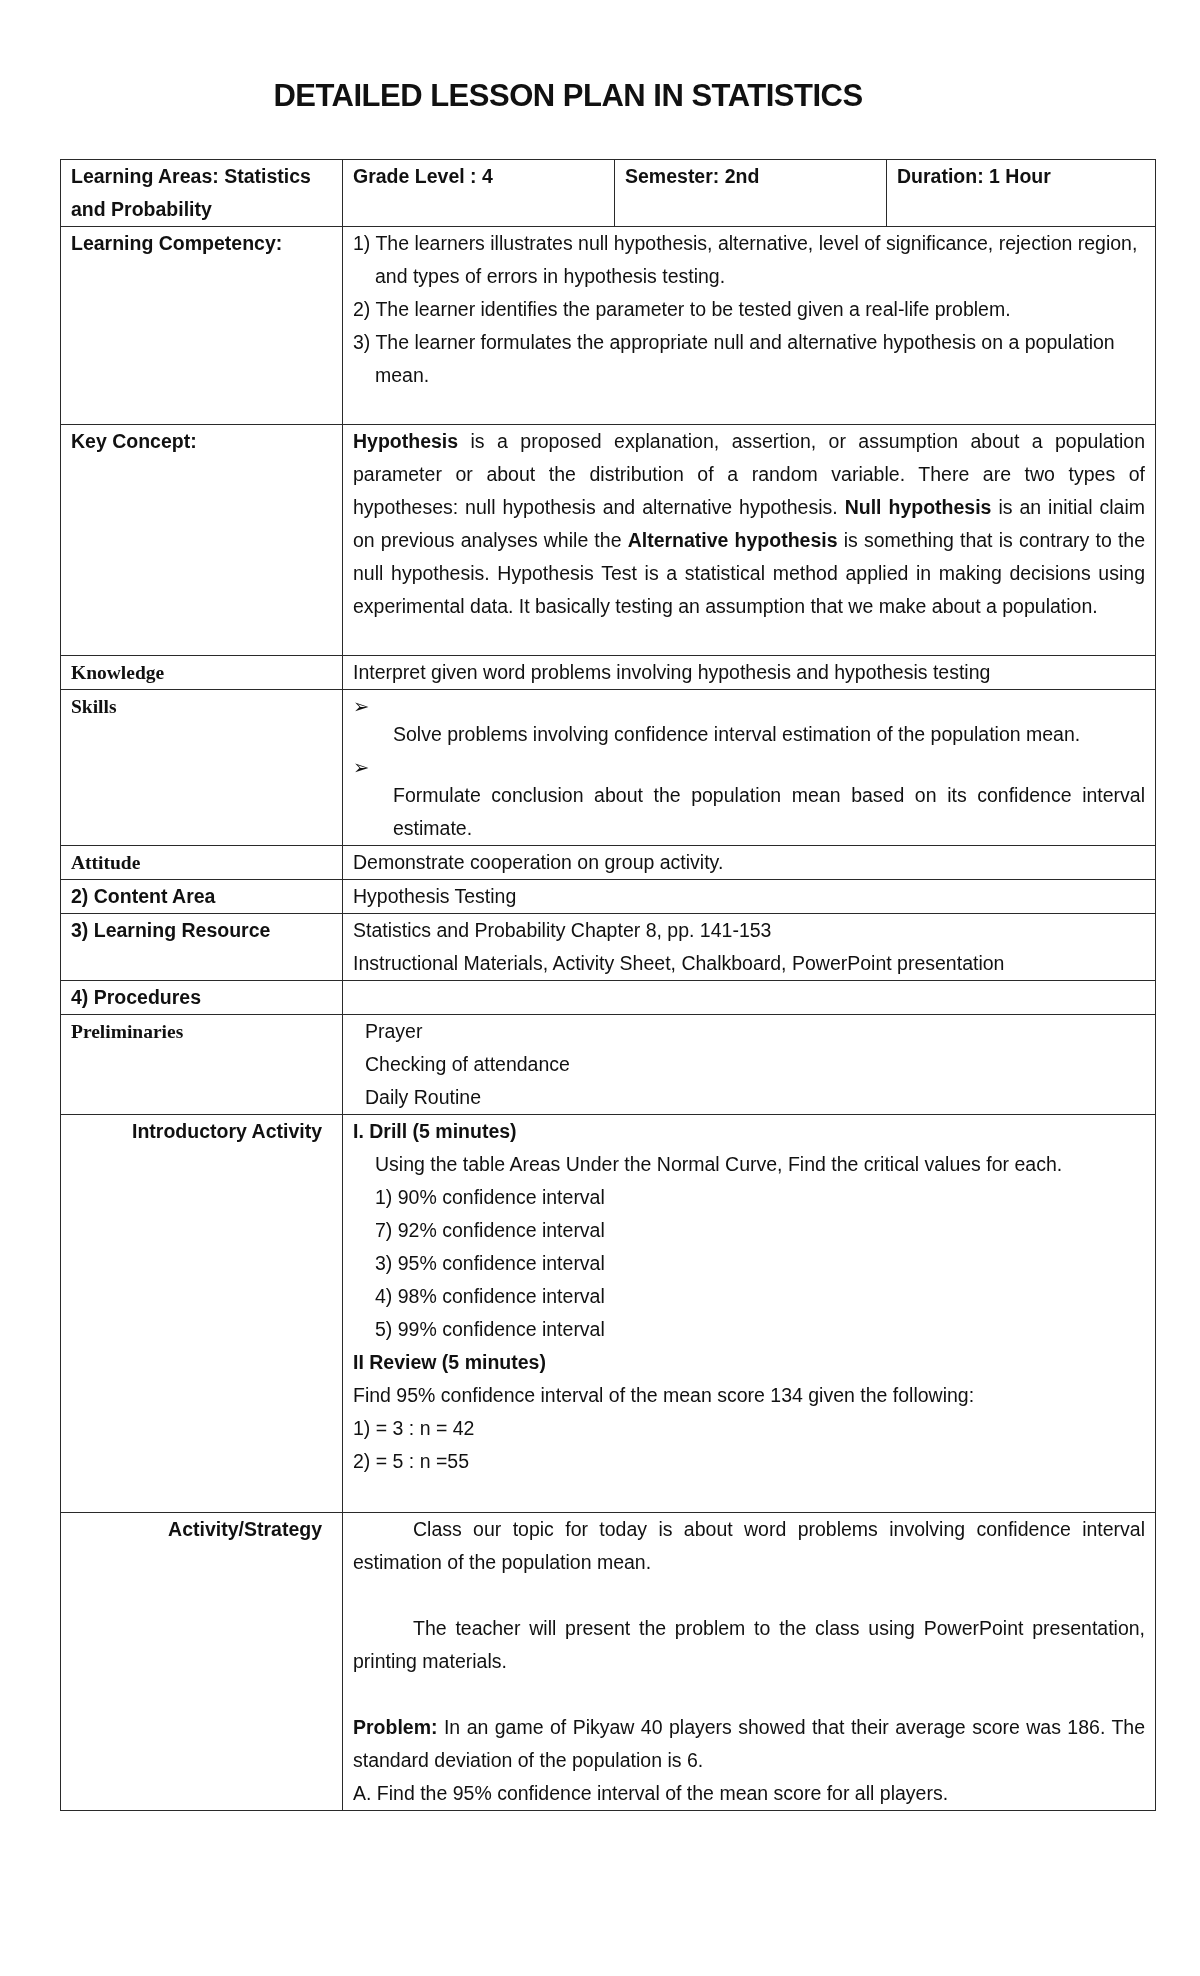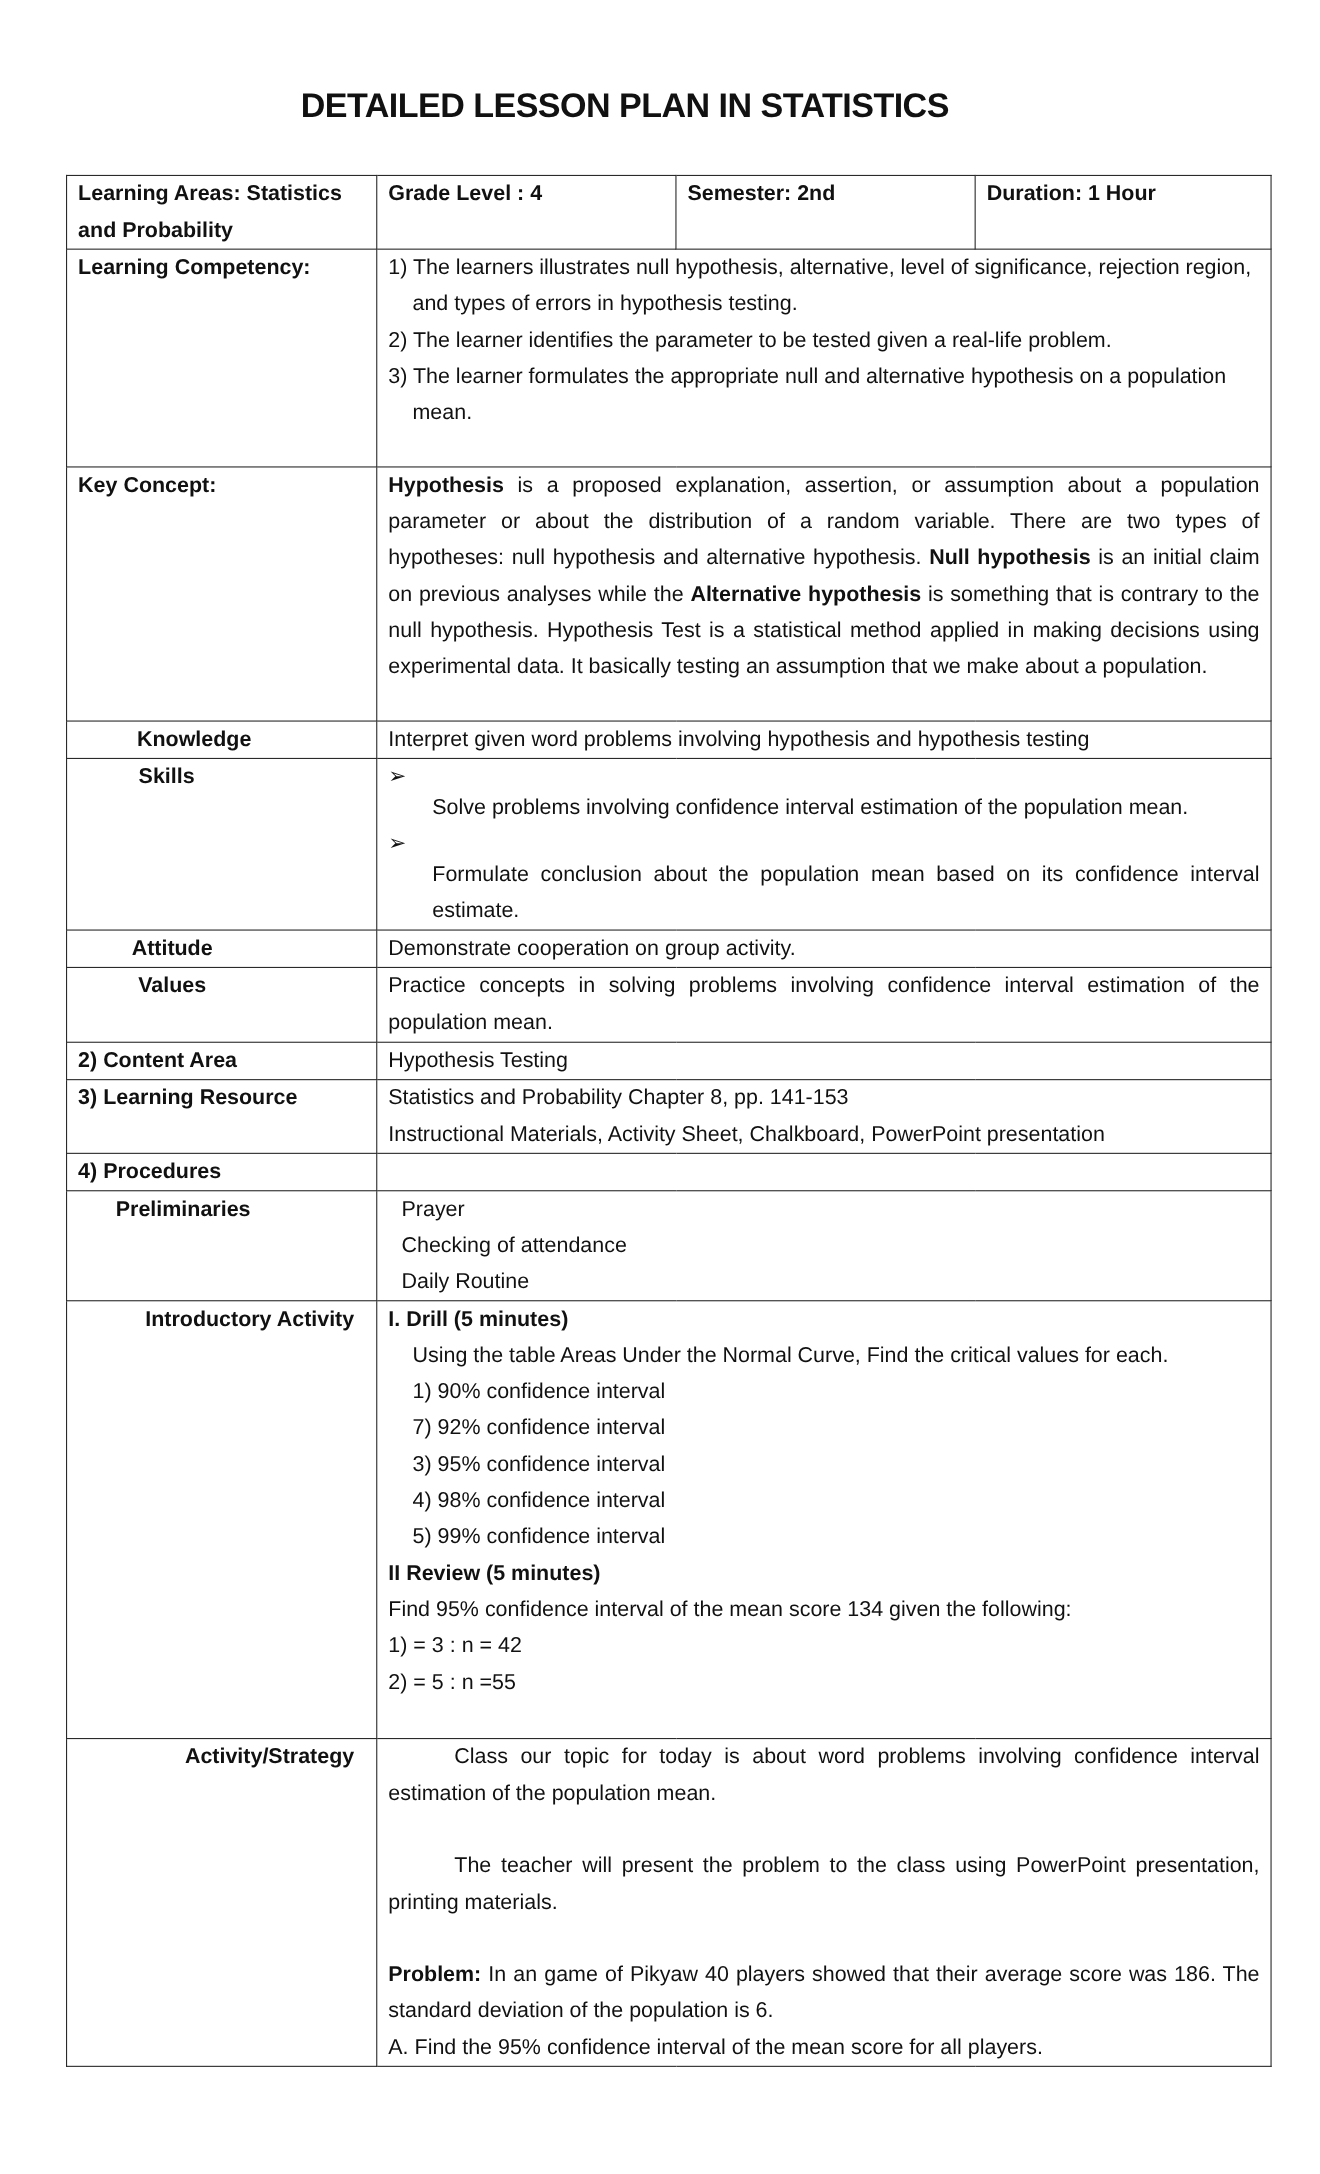--- a/index.html
+++ b/index.html
@@ -1,21 +1,21 @@
 <!DOCTYPE html>
 <html><head>
 <meta charset="utf-8">
 <style>
   html, body { margin:0; padding:0; background:#ffffff; }
   body { width:1200px; height:1976px; position:relative; font-family:"Liberation Sans", sans-serif; color:#111; overflow:hidden; }
   .title { position:absolute; left:0; width:1136px; top:78px; text-align:center; font-weight:bold; font-size:31px; letter-spacing:-0.5px; line-height:36px; }
   table.plan { position:absolute; left:60px; top:159px; width:1095px; border-collapse:collapse; table-layout:fixed; font-size:19.5px; line-height:33px;border-radius:12px; }
   table.plan td { border:1.5px solid #2a2a2a; vertical-align:top; padding:0 10px 0 10px; }
   .lbl { font-weight:bold; }
-  .lbl-center { font-weight:bold; text-align:center; padding-right:60px !important; }
+  .lbl-center { font-weight:bold; padding-right:60px !important;font-family:Liberation Serif, serif; }
   .lbl-right { font-weight:bold; text-align:right; padding-right:20px !important; }
   .just { text-align:justify; }
   .hang { padding-left:22px; text-indent:-22px; margin:0; }
   .indent { padding-left:22px; }
   .bullet { display:flex; }
   .bullet .mark { width:40px; flex:none; }
   .bullet .txt { flex:1; text-align:justify;margin-top:28px; }
   .para-indent { text-indent:60px; }
   p { margin:0; }
   .gap { height:33px; }
@@ -73,24 +73,20 @@
         <span class="txt">Formulate conclusion about the population mean based on its confidence interval estimate.</span>
       </div>
     </td>
   </tr>
 
   <tr style="height:33px">
     <td class="lbl-center" style="padding-right:100px !important">Attitude</td>
     <td colspan="3">Demonstrate cooperation on group activity.</td>
   </tr>
 
-  <tr style="height:68px">
-    <td class="lbl-center" style="padding-right:100px !important">Values</td>
-    <td colspan="3" class="just">Practice concepts in solving problems involving confidence interval estimation of the population mean.</td>
-  </tr>
 
   <tr style="height:34px">
     <td class="lbl">2) Content Area</td>
     <td colspan="3">Hypothesis Testing</td>
   </tr>
 
   <tr style="height:66px">
     <td class="lbl">3) Learning Resource</td>
     <td colspan="3">
       <p>Statistics and Probability Chapter 8, pp. 141-153</p>

